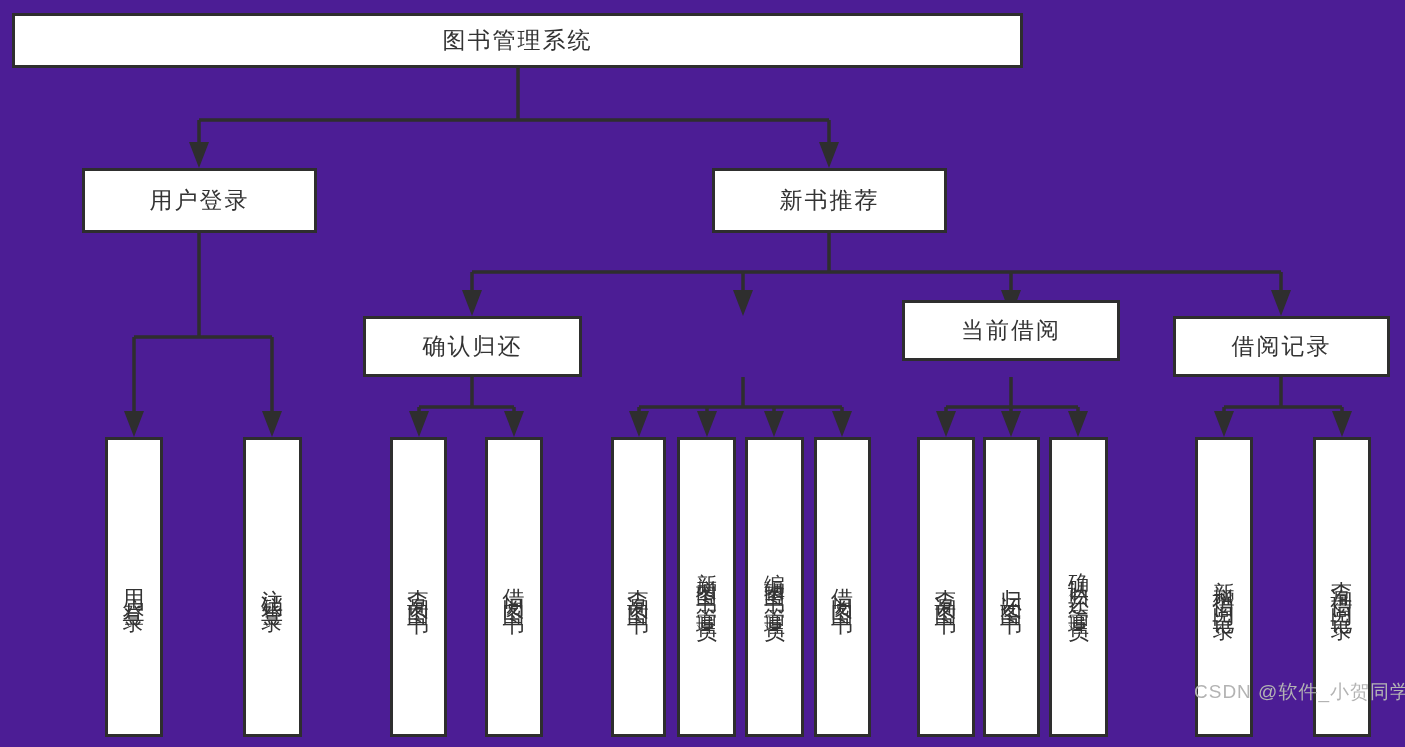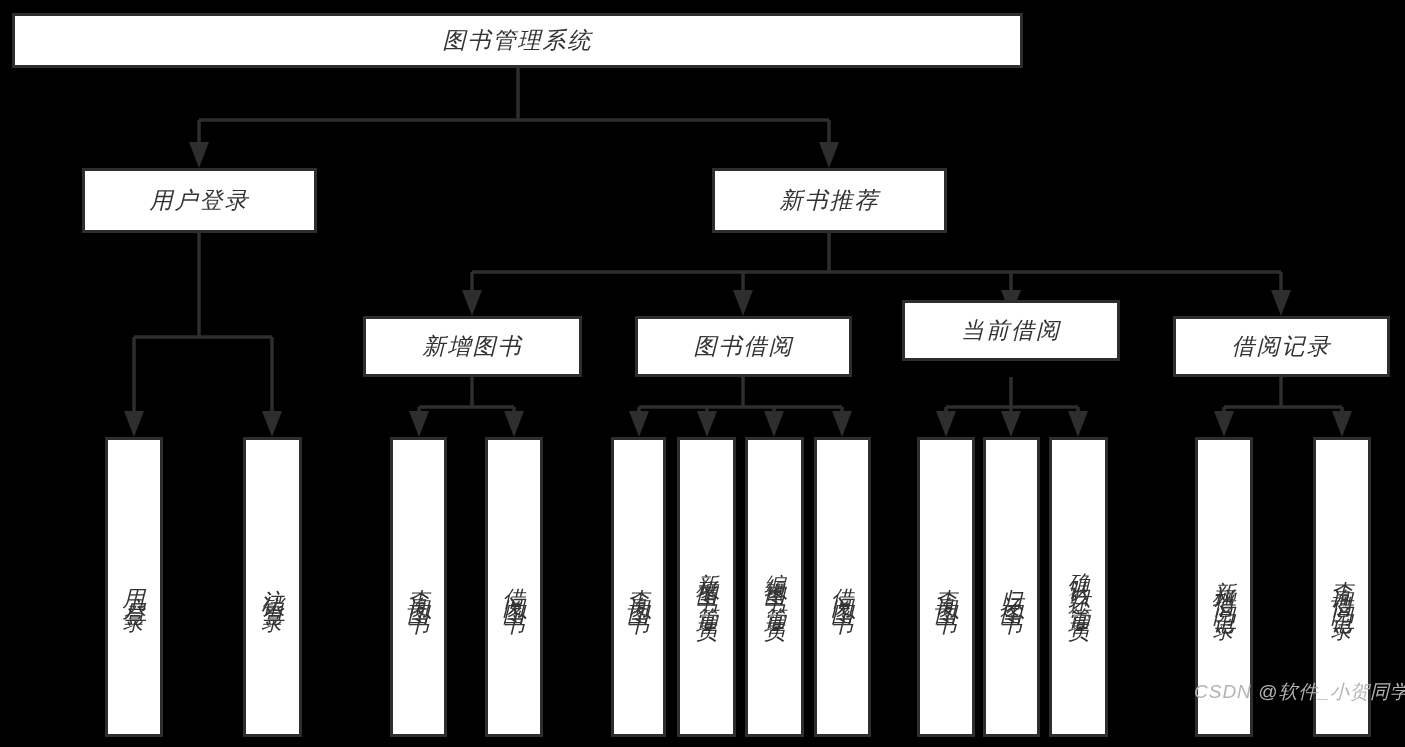--- a/index.html
+++ b/index.html
@@ -1,23 +1,22 @@
 <!DOCTYPE html>
 <html><head>
 <meta charset="utf-8">
 <style>
   html,body{margin:0;padding:0;background:#ffffff;}
   .canvas{
     position:relative;
     width:1405px;height:747px;
-    background:#000000;
+    background:#4c1d95;
     font-family:"Liberation Sans", sans-serif;
     color:#333333;
     overflow:hidden;
-    font-style:italic;
   }
   .connectors{position:absolute;left:0;top:0;z-index:0;}
   .node{
     position:absolute;
     box-sizing:border-box;
     border:3px solid #2e2e2e;
     background:#ffffff;
     display:flex;align-items:center;justify-content:center;
     z-index:1;
   }
@@ -80,24 +79,21 @@
   </div>
 
   <div class="node h" style="left:82px;top:168px;width:235px;height:65px">
     <span>用户登录</span>
   </div>
   <div class="node h" style="left:712px;top:168px;width:235px;height:65px">
     <span>新书推荐</span>
   </div>
 
   <div class="node h" style="left:363px;top:316px;width:219px;height:61px">
-    <span>新增图书</span>
-  </div>
-  <div class="node h" style="left:635px;top:316px;width:217px;height:61px">
-    <span>图书借阅</span>
+    <span>确认归还</span>
   </div>
   <div class="node h" style="left:902px;top:300px;width:218px;height:61px">
     <span>当前借阅</span>
   </div>
   <div class="node h" style="left:1173px;top:316px;width:217px;height:61px">
     <span>借阅记录</span>
   </div>
 
   <div class="node v" style="left:105px;top:437px;width:58px;height:300px">
     <span>用户登录</span>

